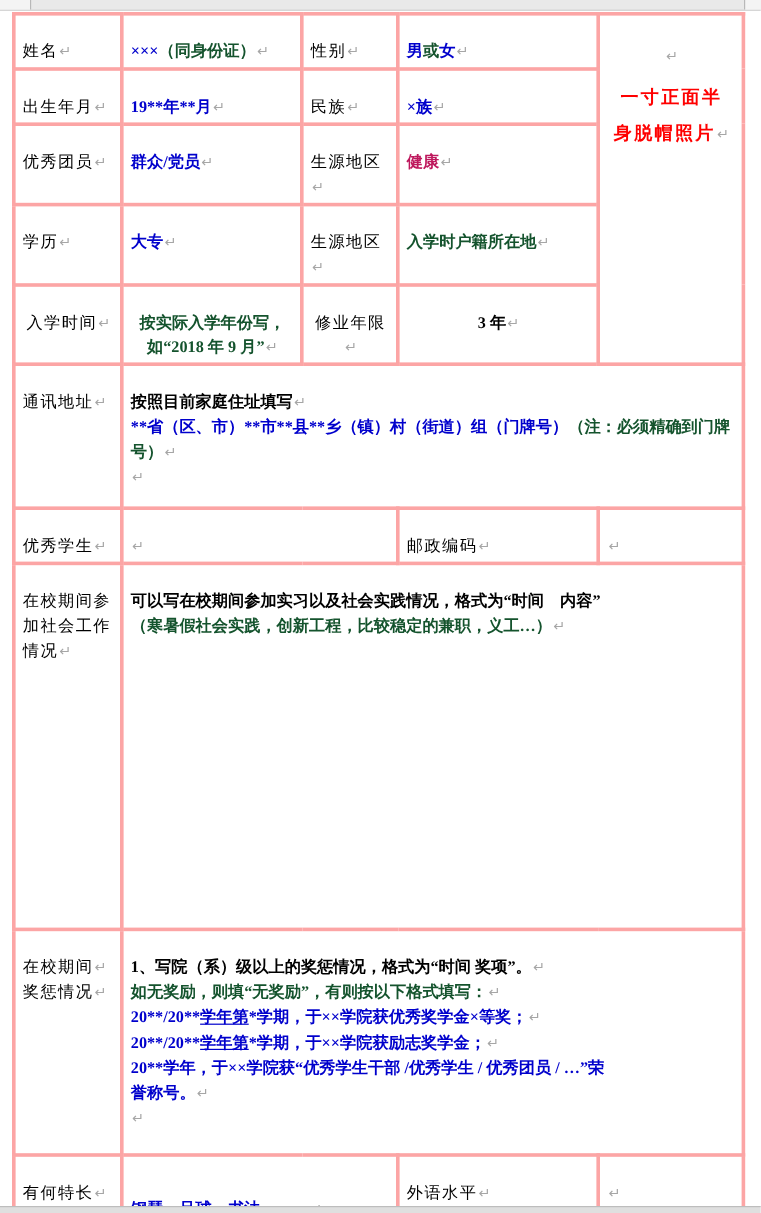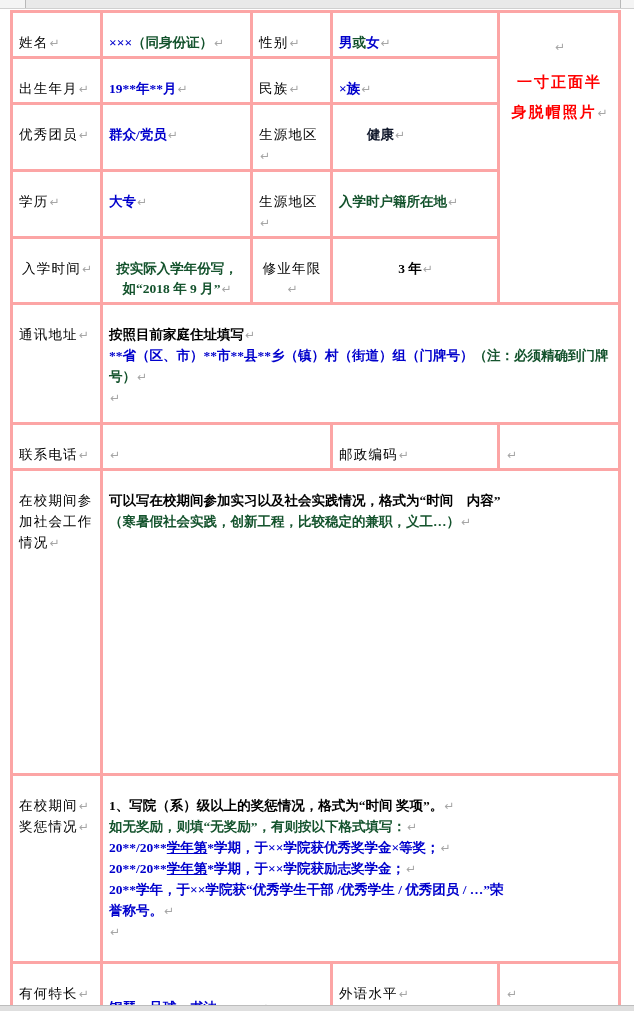--- a/index.html
+++ b/index.html
@@ -68,21 +68,21 @@
     word-break: break-all;
   }
   
   .lbl {
     letter-spacing: 1.2px;
     color: #111;
   }
 
   
   .blue   { color: #0000cc; font-weight: bold; }
-  .blue2  { color: #0f172a; font-weight: bold; margin-left: 28px; }
+  .blue2  { color: #be185d; font-weight: bold; }
   .red    { color: #14532d; font-weight: bold; }
   .black  { color: #000000; font-weight: bold; }
   .u      { text-decoration: underline; }
 
   
   .pil {
     color: #a6a6a6;
     font-weight: normal;
     font-size: 12px;
     letter-spacing: 0;
@@ -177,21 +177,21 @@
     <tr style="height:120px">
       <td class="lbl"><span>通讯地址</span><span class="pil">↵</span></td>
       <td class="big-cell" colspan="4">
         <div class="ln"><span class="black">按照目前家庭住址填写</span><span class="pil">↵</span></div>
         <div class="ln"><span class="blue">**省（区、市）**市**县**乡（镇）村（街道）组（门牌号）</span><span class="red">（注：必须精确到门牌号）</span><span class="pil">↵</span></div>
         <div class="ln"><span class="pil">↵</span></div>
       </td>
     </tr>
 
     <tr style="height:30px">
-      <td class="lbl"><span>联系电话</span><span class="pil">↵</span></td>
+      <td class="lbl"><span>优秀学生</span><span class="pil">↵</span></td>
       <td colspan="2"><span></span><span class="pil">↵</span></td>
       <td class="lbl"><span>邮政编码</span><span class="pil">↵</span></td>
       <td><span></span><span class="pil">↵</span></td>
     </tr>
 
     <tr style="height:305px">
       <td class="lbl">
         <span class="ln">在校期间参</span>
         <span class="ln">加社会工作</span>
         <span class="ln"><span>情况</span><span class="pil">↵</span></span>

